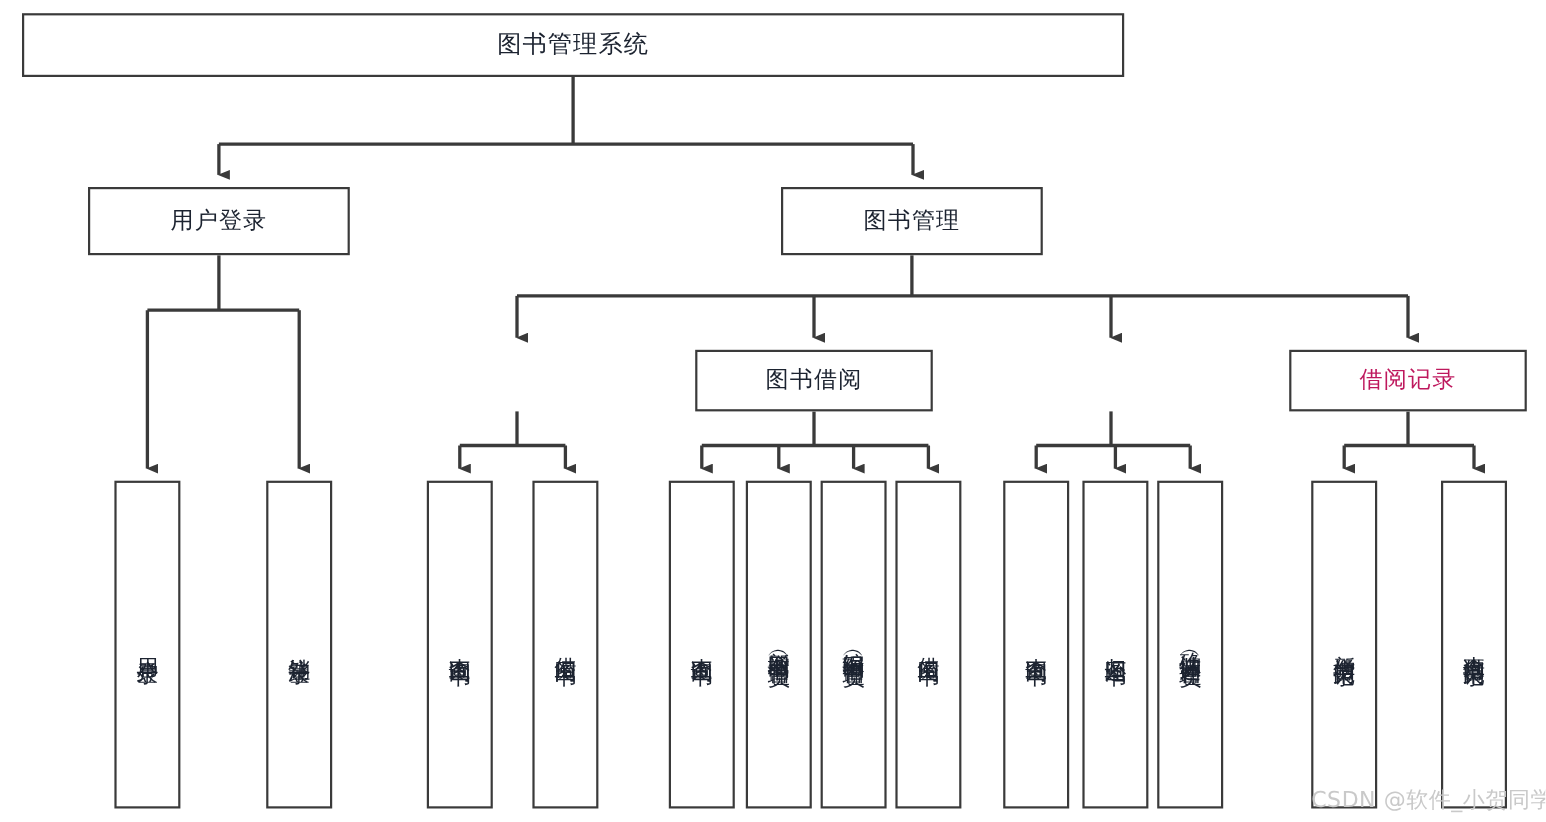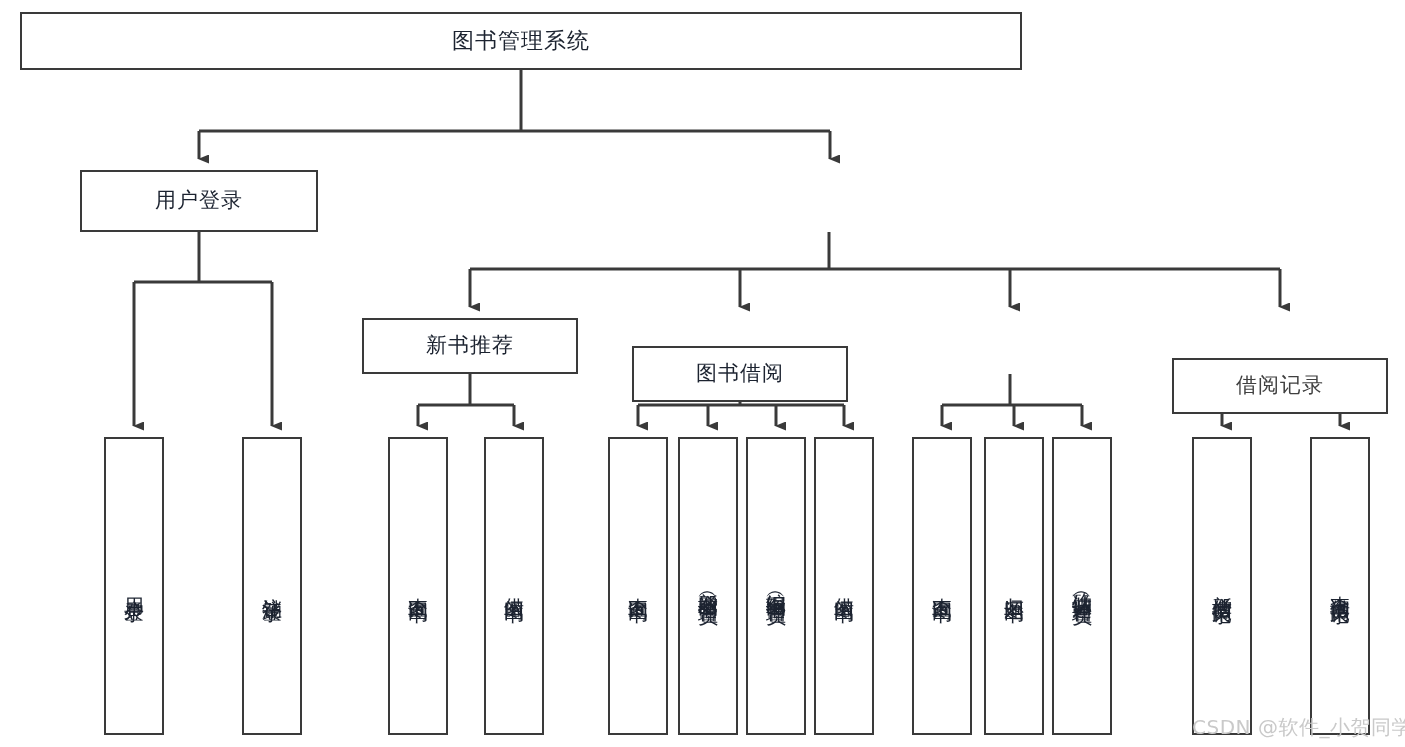--- a/index.html
+++ b/index.html
@@ -126,24 +126,24 @@
       <path d="M 1280,374 L 1280,405"></path>
       <path d="M 1222,405 L 1340,405"></path>
       <path d="M 1222,405 L 1222,426" marker-end="url(#arrowhead)"></path>
       <path d="M 1340,405 L 1340,426" marker-end="url(#arrowhead)"></path>
     </g>
   </svg>
 
   <div class="node node-h node-root" style="left: 20px; top: 12px; width: 1002px; height: 58px; border-color: rgb(58, 58, 58); color: rgb(28, 35, 48);">图书管理系统</div>
 
   <div class="node node-h" style="left: 80px; top: 170px; width: 238px; height: 62px; border-color: rgb(58, 58, 58); color: rgb(28, 35, 48);">用户登录</div>
+  <div class="node node-h" style="left: 710px; top: 170px; width: 238px; height: 62px; border-color: rgb(58, 58, 58); color: rgb(28, 35, 48);">图书管理</div>
 
-  <div class="node node-h" style="left: 362px; top: 318px; width: 216px; height: 56px; border-color: rgb(58, 58, 58); color: rgb(28, 35, 48);">新书推荐</div>
-  <div class="node node-h" style="left: 632px; top: 318px; width: 216px; height: 56px; border-color: rgb(58, 58, 58); color: rgb(28, 35, 48); margin-top: 28px;">图书借阅</div>
-  <div class="node node-h" style="left: 1172px; top: 318px; width: 216px; height: 56px; border-color: rgb(58, 58, 58); color: #404040; margin-top: 40px;">借阅记录</div>
+  <div class="node node-h" style="left: 632px; top: 318px; width: 216px; height: 56px; border-color: rgb(58, 58, 58); color: rgb(28, 35, 48);">图书借阅</div>
+  <div class="node node-h" style="left: 1172px; top: 318px; width: 216px; height: 56px; border-color: rgb(58, 58, 58); color: #be185d;">借阅记录</div>
 
   <div class="node node-v" style="left: 104px; top: 437px; width: 60px; height: 298px; border-color: rgb(58, 58, 58); color: rgb(28, 35, 48);">
     <span class="vtext">用户登录</span>
   </div>
   <div class="node node-v" style="left: 242px; top: 437px; width: 60px; height: 298px; border-color: rgb(58, 58, 58); color: rgb(28, 35, 48);">
     <span class="vtext">注销登录</span>
   </div>
   <div class="node node-v" style="left: 388px; top: 437px; width: 60px; height: 298px; border-color: rgb(58, 58, 58); color: rgb(28, 35, 48);">
     <span class="vtext">查询图书</span>
   </div>

